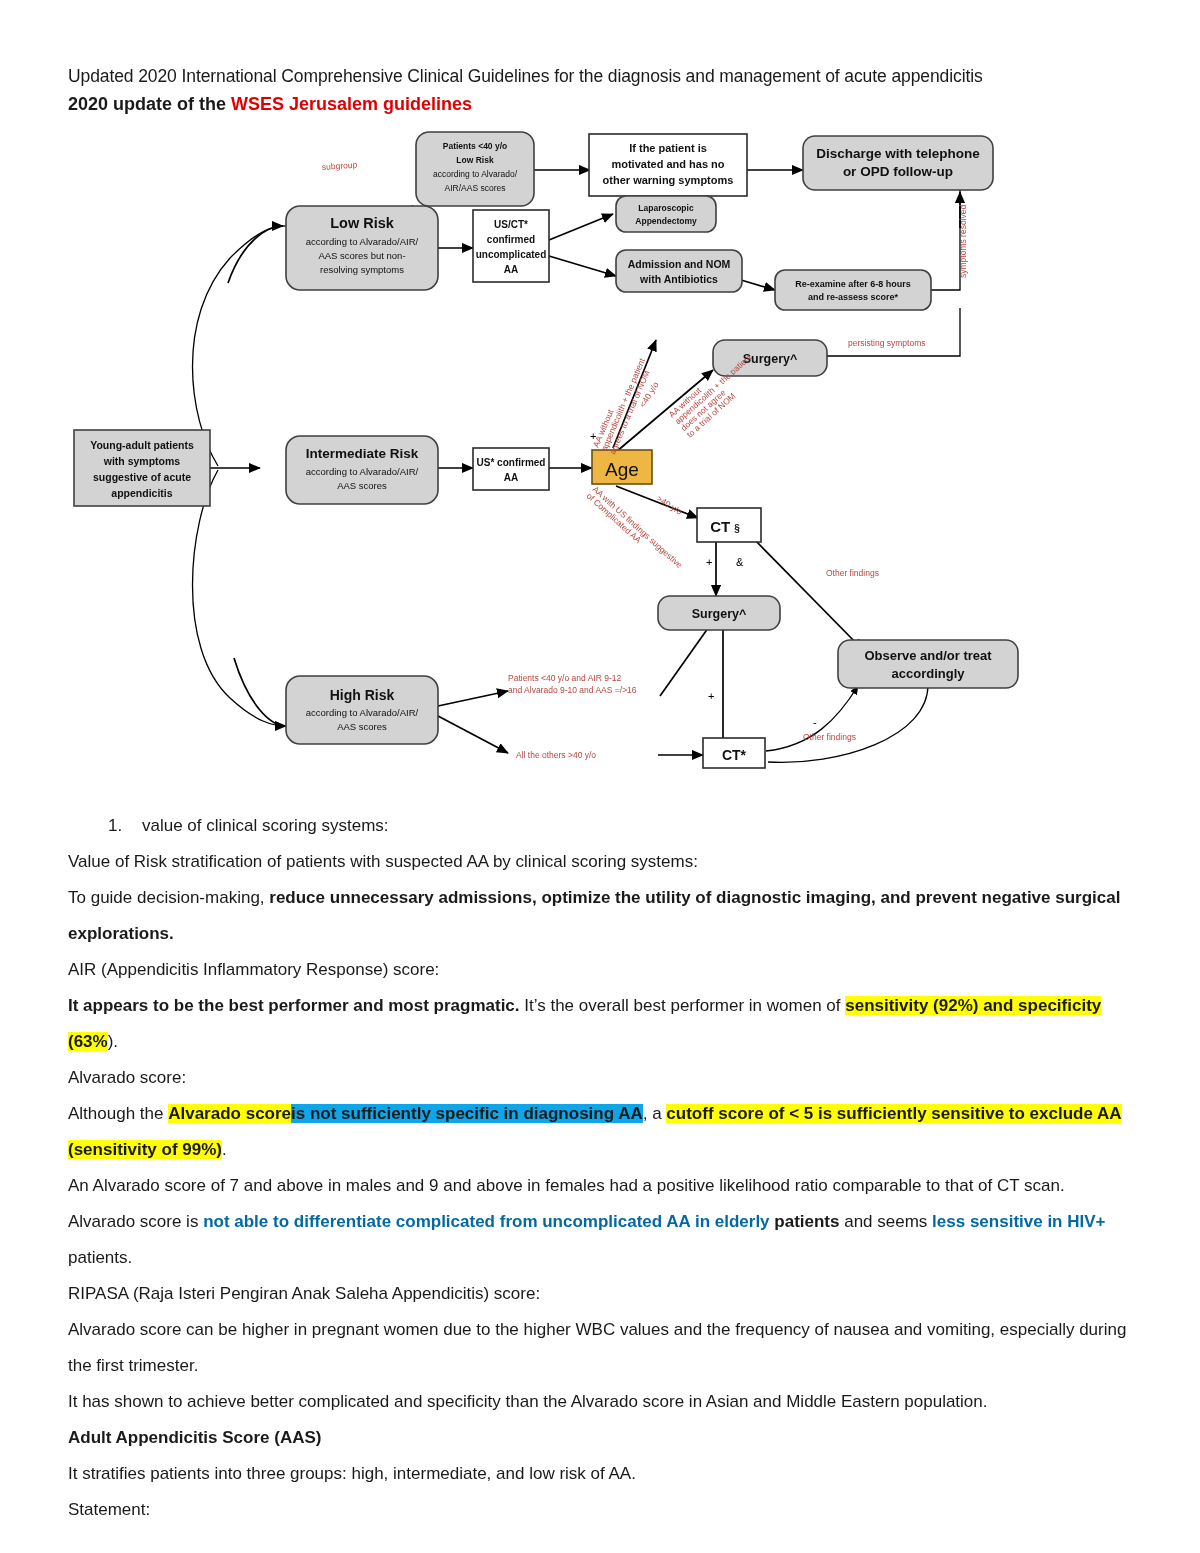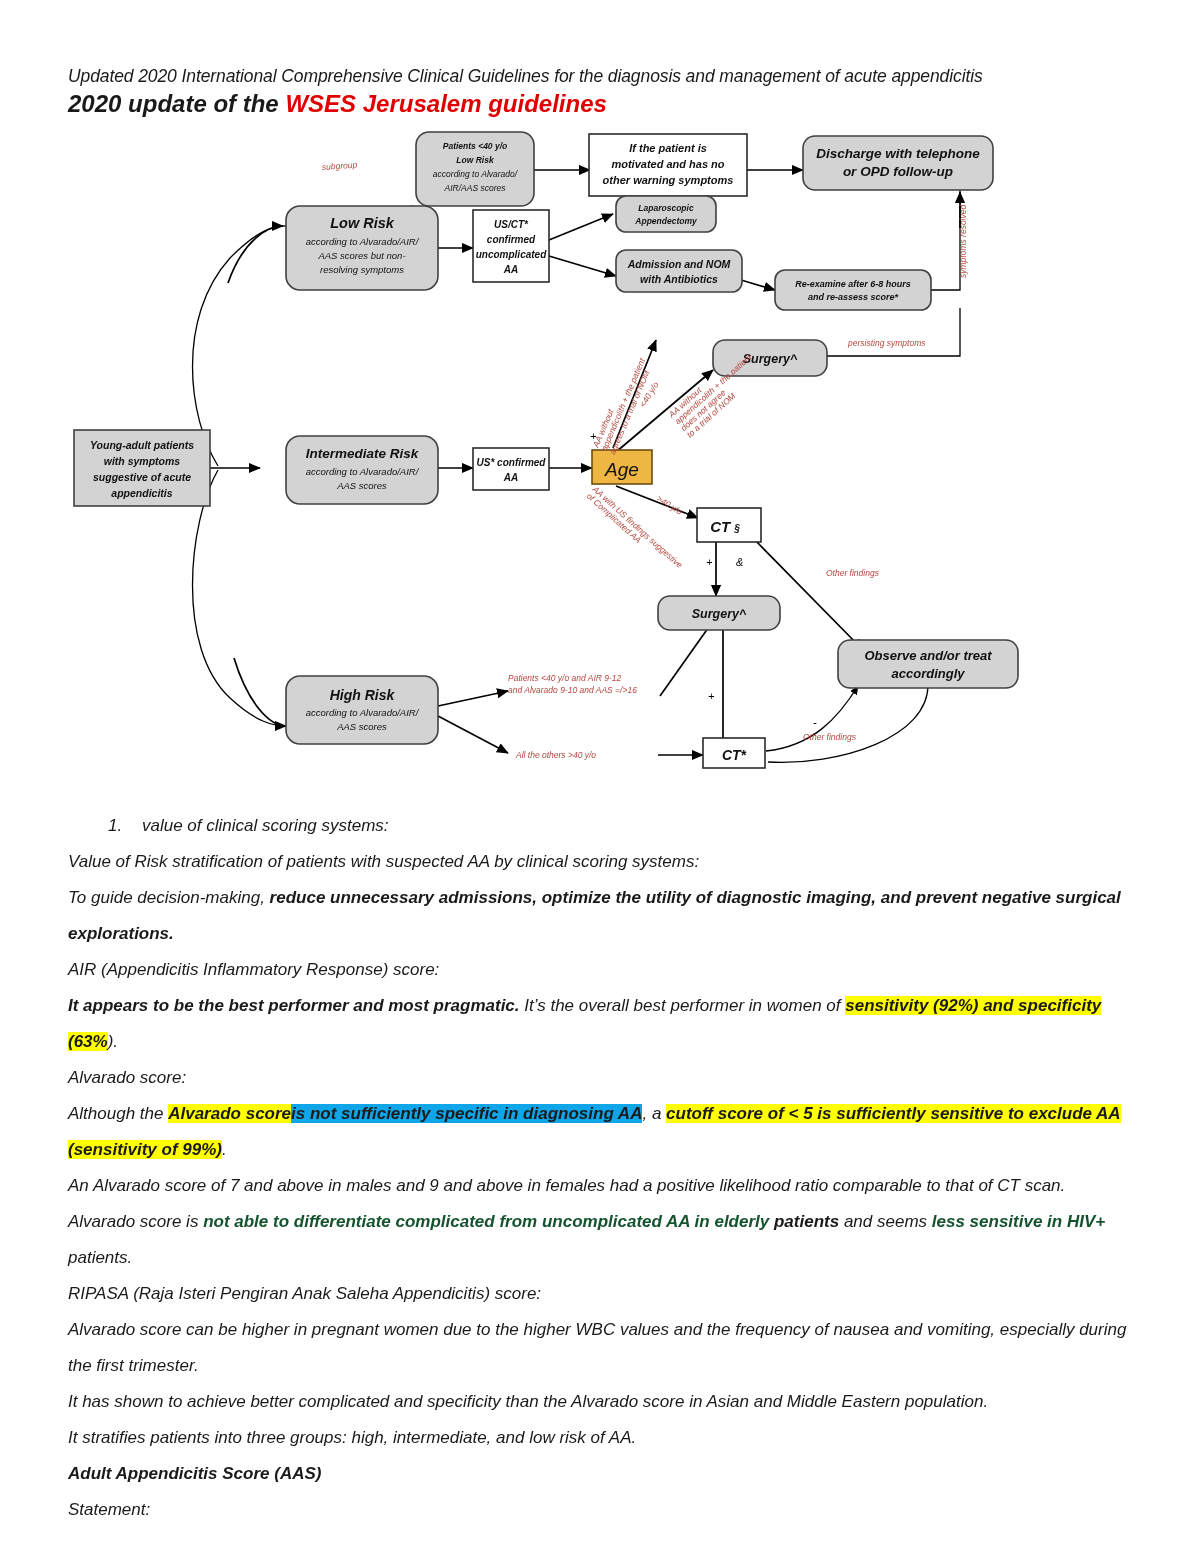--- a/index.html
+++ b/index.html
@@ -2,28 +2,28 @@
 <html><head>
 <meta charset="utf-8">
 <style>
   html,body{margin:0;padding:0;}
   body{
     width:1200px;height:1553px;background:#ffffff;
     font-family:"Liberation Sans", sans-serif;
     color:#1a1a1a;
     -webkit-font-smoothing:antialiased;
   }
-  .page{position:relative;width:1152px;height:1553px;overflow:hidden;font-style:italic;}
+  .page{position:relative;width:1152px;height:1553px;overflow:hidden;}
 
   
   .hdr{position:absolute;left:68px;top:64px;width:1064px;}
   .hdr-line1{font-size:17.5px;line-height:24px;letter-spacing:-0.1px;white-space:nowrap;}
-  .hdr-line2{font-size:24px;line-height:26px;font-weight:bold;margin-top:3px;}
+  .hdr-line2{font-size:18px;line-height:26px;font-weight:bold;margin-top:3px;}
   .red{color:#e00000;}
-  .redb{color:#14532d;font-weight:bold;}
+  .redb{color:#0369a1;font-weight:bold;}
 
   
   .fig{position:absolute;left:68px;top:118px;width:1064px;height:670px;}
   .fig svg{display:block;}
 
   
   .body{position:absolute;left:68px;top:808px;width:1068px;}
   .p{font-size:17px;line-height:36px;margin:0;}
   .p.list{padding-left:40px;}
   .b{font-weight:bold;}
@@ -297,20 +297,20 @@
     <p class="p">An Alvarado score of 7 and above in males and 9 and above in females had a positive likelihood ratio comparable to that of CT scan.</p>
 
     <p class="p"><span>Alvarado score is </span><span class="redb">not able to differentiate complicated from uncomplicated AA in elderly </span><span class="b">patients</span><span> and seems </span><span class="redb">less sensitive in HIV+</span><span> patients.</span></p>
 
     <p class="p">RIPASA (Raja Isteri Pengiran Anak Saleha Appendicitis) score:</p>
 
     <p class="p">Alvarado score can be higher in pregnant women due to the higher WBC values and the frequency of nausea and vomiting, especially during the first trimester.</p>
 
     <p class="p">It has shown to achieve better complicated and specificity than the Alvarado score in Asian and Middle Eastern population.</p>
 
+    <p class="p b">Adult Appendicitis Score (AAS)</p>
+
     <p class="p">It stratifies patients into three groups: high, intermediate, and low risk of AA.</p>
-
-    <p class="p b">Adult Appendicitis Score (AAS)</p>
 
     <p class="p">Statement:</p>
   </div>
 
 </div>
 
 </body></html>

